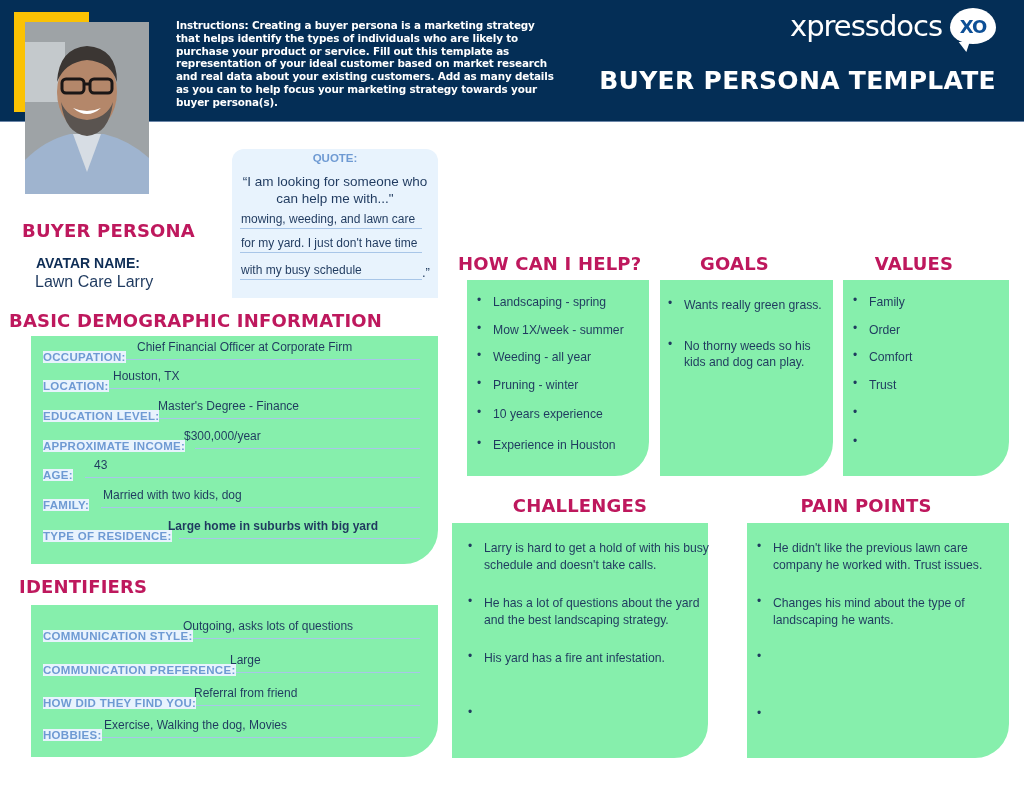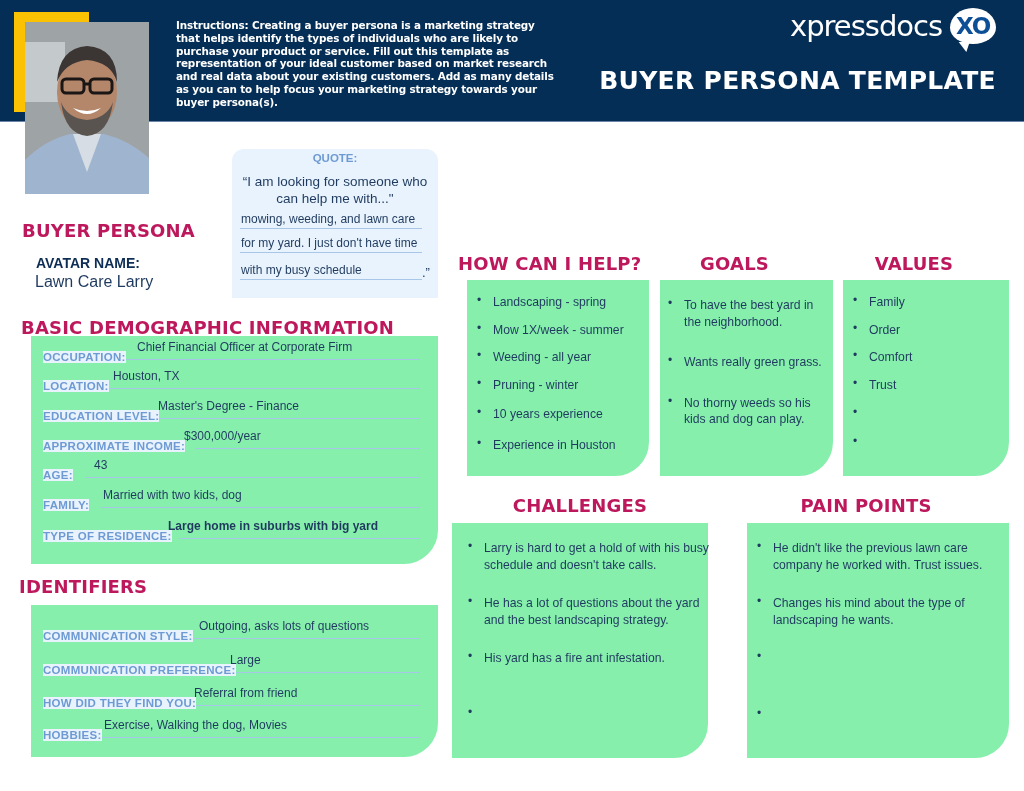--- a/index.html
+++ b/index.html
@@ -5,21 +5,21 @@
   * { box-sizing: border-box; margin: 0; padding: 0; }
   html, body { width: 1024px; height: 791px; background: #ffffff; overflow: hidden; }
   body { position: relative; font-family: "Liberation Sans", sans-serif; color: #1f3a5f; }
 
   .header { position: absolute; left: 0; top: 0; width: 1024px; height: 122px; background: #042e56; border-bottom: 1px solid #6b86a8; }
   .instructions { position: absolute; left: 176px; top: 19px; width: 380px; color: #ffffff; font-size: 10.4px; font-weight: bold; line-height: 12.8px; font-family: "DejaVu Sans", sans-serif; letter-spacing: -0.15px; }
   .logo { position: absolute; left: 790px; top: 8px; display: flex; align-items: center; }
   .logo-word { color: #ffffff; font-size: 29px; font-family: "DejaVu Sans", sans-serif; font-weight: normal; letter-spacing: -1px; }
   .logo-bubble { position: relative; margin-left: 8px; width: 46px; height: 36px; background: #ffffff; border-radius: 50% 50% 50% 50% / 55% 55% 45% 45%; display: flex; align-items: center; justify-content: center; }
   .logo-bubble::after { content: ""; position: absolute; left: 10px; bottom: -8px; border-left: 5px solid transparent; border-right: 6px solid transparent; border-top: 10px solid #ffffff; transform: skewX(15deg); }
-  .logo-xo { color: #0d4f96; font-weight: 900; font-size: 23px; font-family: "DejaVu Sans", sans-serif; letter-spacing: -1px; }
+  .logo-xo { color: #0d4f96; font-weight: 900; font-size: 18px; font-family: "DejaVu Sans", sans-serif; letter-spacing: -1px; }
   .page-title { position: absolute; right: 28px; top: 66px; color: #ffffff; font-family: "DejaVu Sans", sans-serif; font-weight: bold; font-size: 25px; letter-spacing: 0.3px; }
 
   .photo-accent { position: absolute; left: 14px; top: 12px; width: 75px; height: 100px; background: #fbc203; }
   .photo { position: absolute; left: 25px; top: 22px; width: 124px; height: 172px; overflow: hidden; background: linear-gradient(180deg, #8d8f8f 0%, #a9adb0 40%, #8fa6c2 70%, #9fb3cc 100%); }
 
   .quote-card { position: absolute; left: 232px; top: 149px; width: 206px; height: 149px; background: #e8f3fd; border-radius: 12px 12px 0 0; }
   .quote-label { position: absolute; top: 3px; width: 100%; text-align: center; color: #6e9ad3; font-weight: bold; font-size: 11.5px; }
   .quote-intro { position: absolute; top: 24px; left: 0; width: 100%; text-align: center; font-size: 13.5px; line-height: 17px; color: #1f3a5f; }
   .quote-line { position: absolute; left: 8px; width: 182px; border-bottom: 1px solid #a8c6e8; font-size: 12px; color: #1f3a5f; padding-left: 1px; height: 20px; line-height: 20px; }
   .quote-end { position: absolute; left: 190px; top: 116px; font-size: 13px; color: #1f3a5f; }
@@ -76,21 +76,21 @@
   <div class="quote-line" style="top:60px;">mowing, weeding, and lawn care</div>
   <div class="quote-line" style="top:84px;">for my yard. I just don't have time</div>
   <div class="quote-line" style="top:111px;">with my busy schedule</div>
   <div class="quote-end">.”</div>
 </div>
 
 <div class="h-section" style="left:22px; top:220px;">BUYER PERSONA</div>
 <div class="avatar-label">AVATAR NAME:</div>
 <div class="avatar-value">Lawn Care Larry</div>
 
-<div class="h-section" style="left:21px; top:310px;margin-top:7px;">BASIC DEMOGRAPHIC INFORMATION</div>
+<div class="h-section" style="left:9px; top:310px;">BASIC DEMOGRAPHIC INFORMATION</div>
 <div class="panel" style="left:19px; top:336px; width:407px; height:228px;">
   <div class="field" style="top:0px;">
     <div class="field-line" style="left:74px;"></div>
     <div class="field-label">OCCUPATION:</div>
     <div class="field-value" style="left:94px;">Chief Financial Officer at Corporate Firm</div>
   </div>
   <div class="field" style="top:29px;">
     <div class="field-line" style="left:65px;"></div>
     <div class="field-label">LOCATION:</div>
     <div class="field-value" style="left:70px;">Houston, TX</div>
@@ -120,21 +120,21 @@
     <div class="field-label">TYPE OF RESIDENCE:</div>
     <div class="field-value" style="left:125px;font-weight:bold;">Large home in suburbs with big yard</div>
   </div>
 </div>
 
 <div class="h-section" style="left:19px; top:576px;">IDENTIFIERS</div>
 <div class="panel" style="left:19px; top:605px; width:407px; height:152px;">
   <div class="field" style="top:10px;">
     <div class="field-line" style="left:150px;"></div>
     <div class="field-label">COMMUNICATION STYLE:</div>
-    <div class="field-value" style="left:156px;">Outgoing, asks lots of questions</div>
+    <div class="field-value" style="left:140px;">Outgoing, asks lots of questions</div>
   </div>
   <div class="field" style="top:44px;">
     <div class="field-line" style="left:184px;"></div>
     <div class="field-label">COMMUNICATION PREFERENCE:</div>
     <div class="field-value" style="left:187px;">Large</div>
   </div>
   <div class="field" style="top:77px;">
     <div class="field-line" style="left:150px;"></div>
     <div class="field-label">HOW DID THEY FIND YOU:</div>
     <div class="field-value" style="left:151px;">Referral from friend</div>
@@ -154,21 +154,20 @@
     <li style="margin-bottom:11px;">Weeding - all year</li>
     <li style="margin-bottom:13px;">Pruning - winter</li>
     <li style="margin-bottom:14px;">10 years experience</li>
     <li>Experience in Houston</li>
   </ul>
 </div>
 
 <div class="h-section center-h" style="left:648px; top:253px; width:173px;">GOALS</div>
 <div class="panel" style="left:648px; top:280px; width:173px; height:196px;">
   <ul class="list" style="left:8px; top:17px; width:158px;">
-    <li style="margin-bottom:24px;">To have the best yard in the neighborhood.</li>
     <li style="margin-bottom:24px;">Wants really green grass.</li>
     <li>No thorny weeds so his kids and dog can play.</li>
   </ul>
 </div>
 
 <div class="h-section center-h" style="left:831px; top:253px; width:166px;">VALUES</div>
 <div class="panel" style="left:831px; top:280px; width:166px; height:196px;">
   <ul class="list" style="left:10px; top:14px; width:150px;">
     <li style="margin-bottom:11px; min-height:16.5px;">Family</li>
     <li style="margin-bottom:11px; min-height:16.5px;">Order</li>

